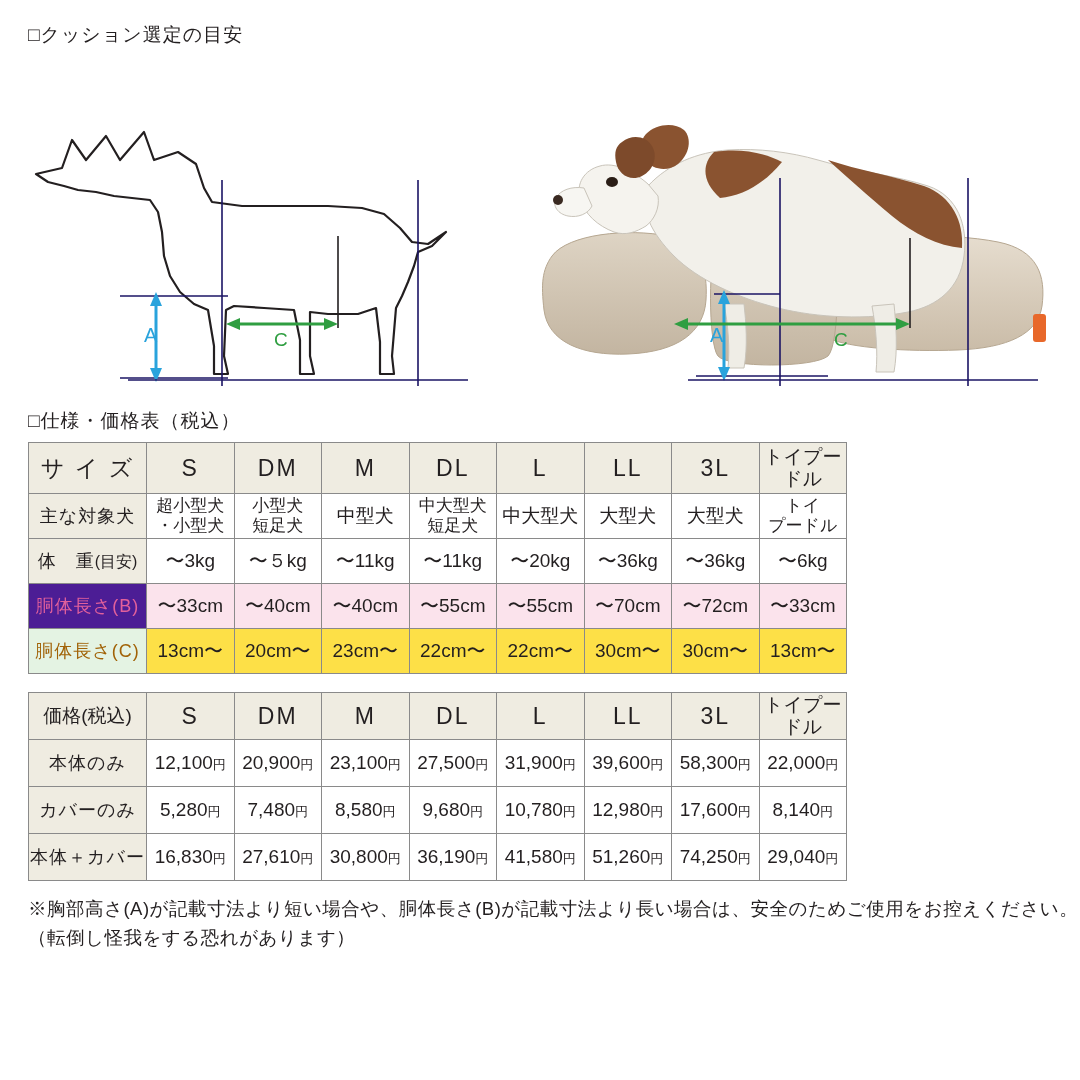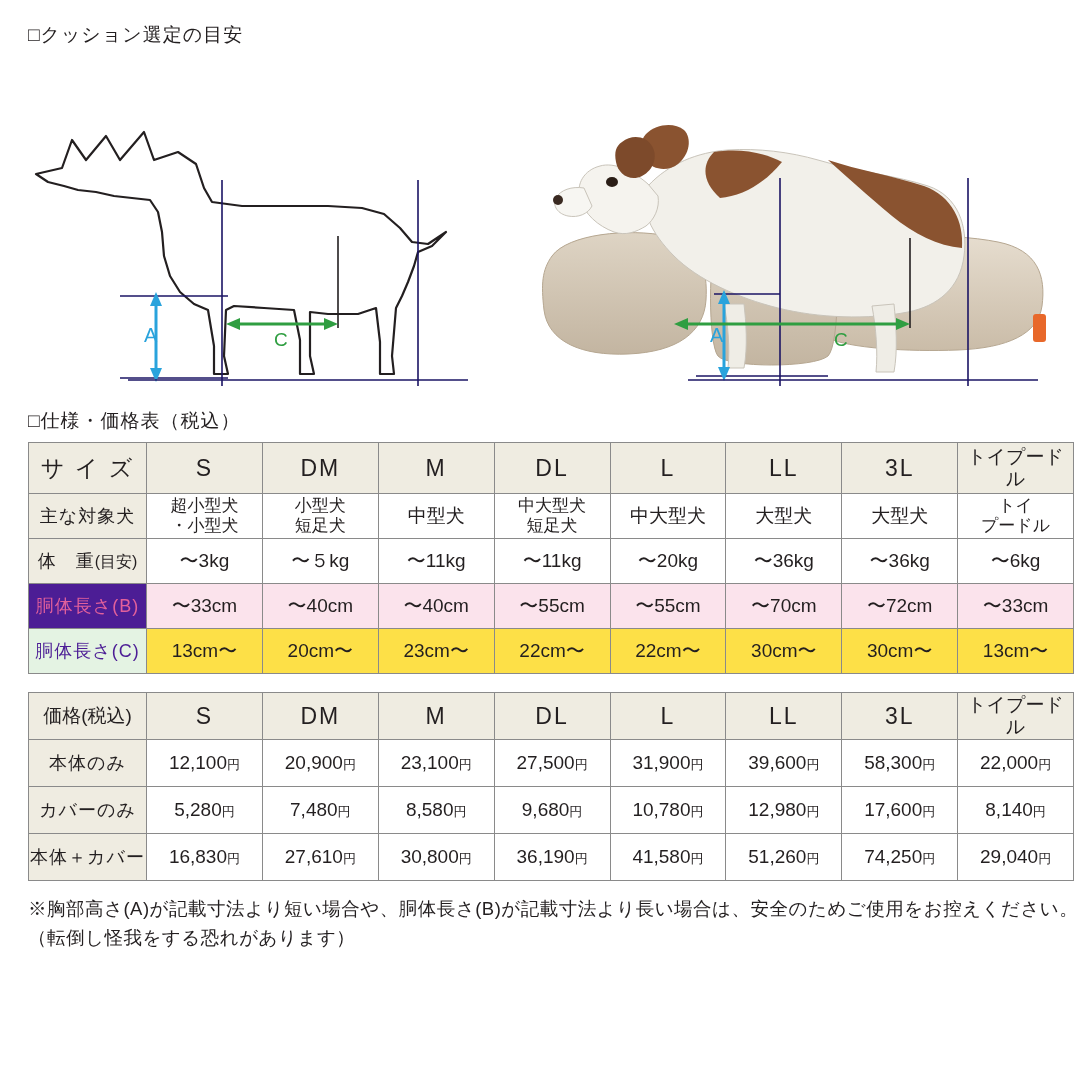--- a/index.html
+++ b/index.html
@@ -39,21 +39,21 @@
     top: 0;
   }
   .diagram.left  { left: 0px;  width: 480px; height: 330px; }
   .diagram.right { left: 500px; width: 525px; height: 330px; }
 
   .svgbox { display: block; }
 
   
   table {
     border-collapse: collapse;
-    width: 1046px;
+    width: 819px;
     table-layout: fixed;
   }
   table.spec { margin-top: 8px; }
   table.price { margin-top: 18px; padding-left: 40px; }
   td, th {
     border: 1px solid #8a8a8a;
     text-align: center;
     font-weight: 400;
     font-size: 19px;
     padding: 0;
@@ -75,21 +75,21 @@
     font-size: 18px;
     letter-spacing: 1px;
   }
   .rowlabel .sub { font-size: 16px; letter-spacing: 0; }
   .two-line { font-size: 17px; line-height: 1.2; }
   .blue-row td { background: #e3f2fb; }
   .blue-row td.rowlabel { background: #e3f2fb; color: #2ba3d6; }
   .pink-row td { background: #fbe3ec; }
   .pink-row td.rowlabel { background: #4c1d95; color: #e2609b; }
   .green-row td { background: #fde047; }
-  .green-row td.rowlabel { background: #e4f3e3; color: #4c1d95; }
+  .green-row td.rowlabel { background: #e4f3e3; color: #a16207; }
   .yen { font-size: 13px; }
   .price td { height: 46px; }
   .note {
     margin-top: 14px;
     font-size: 18.5px;
     line-height: 1.55;
     letter-spacing: 0.5px;
   }
   .note div { white-space: nowrap; }
 </style>

